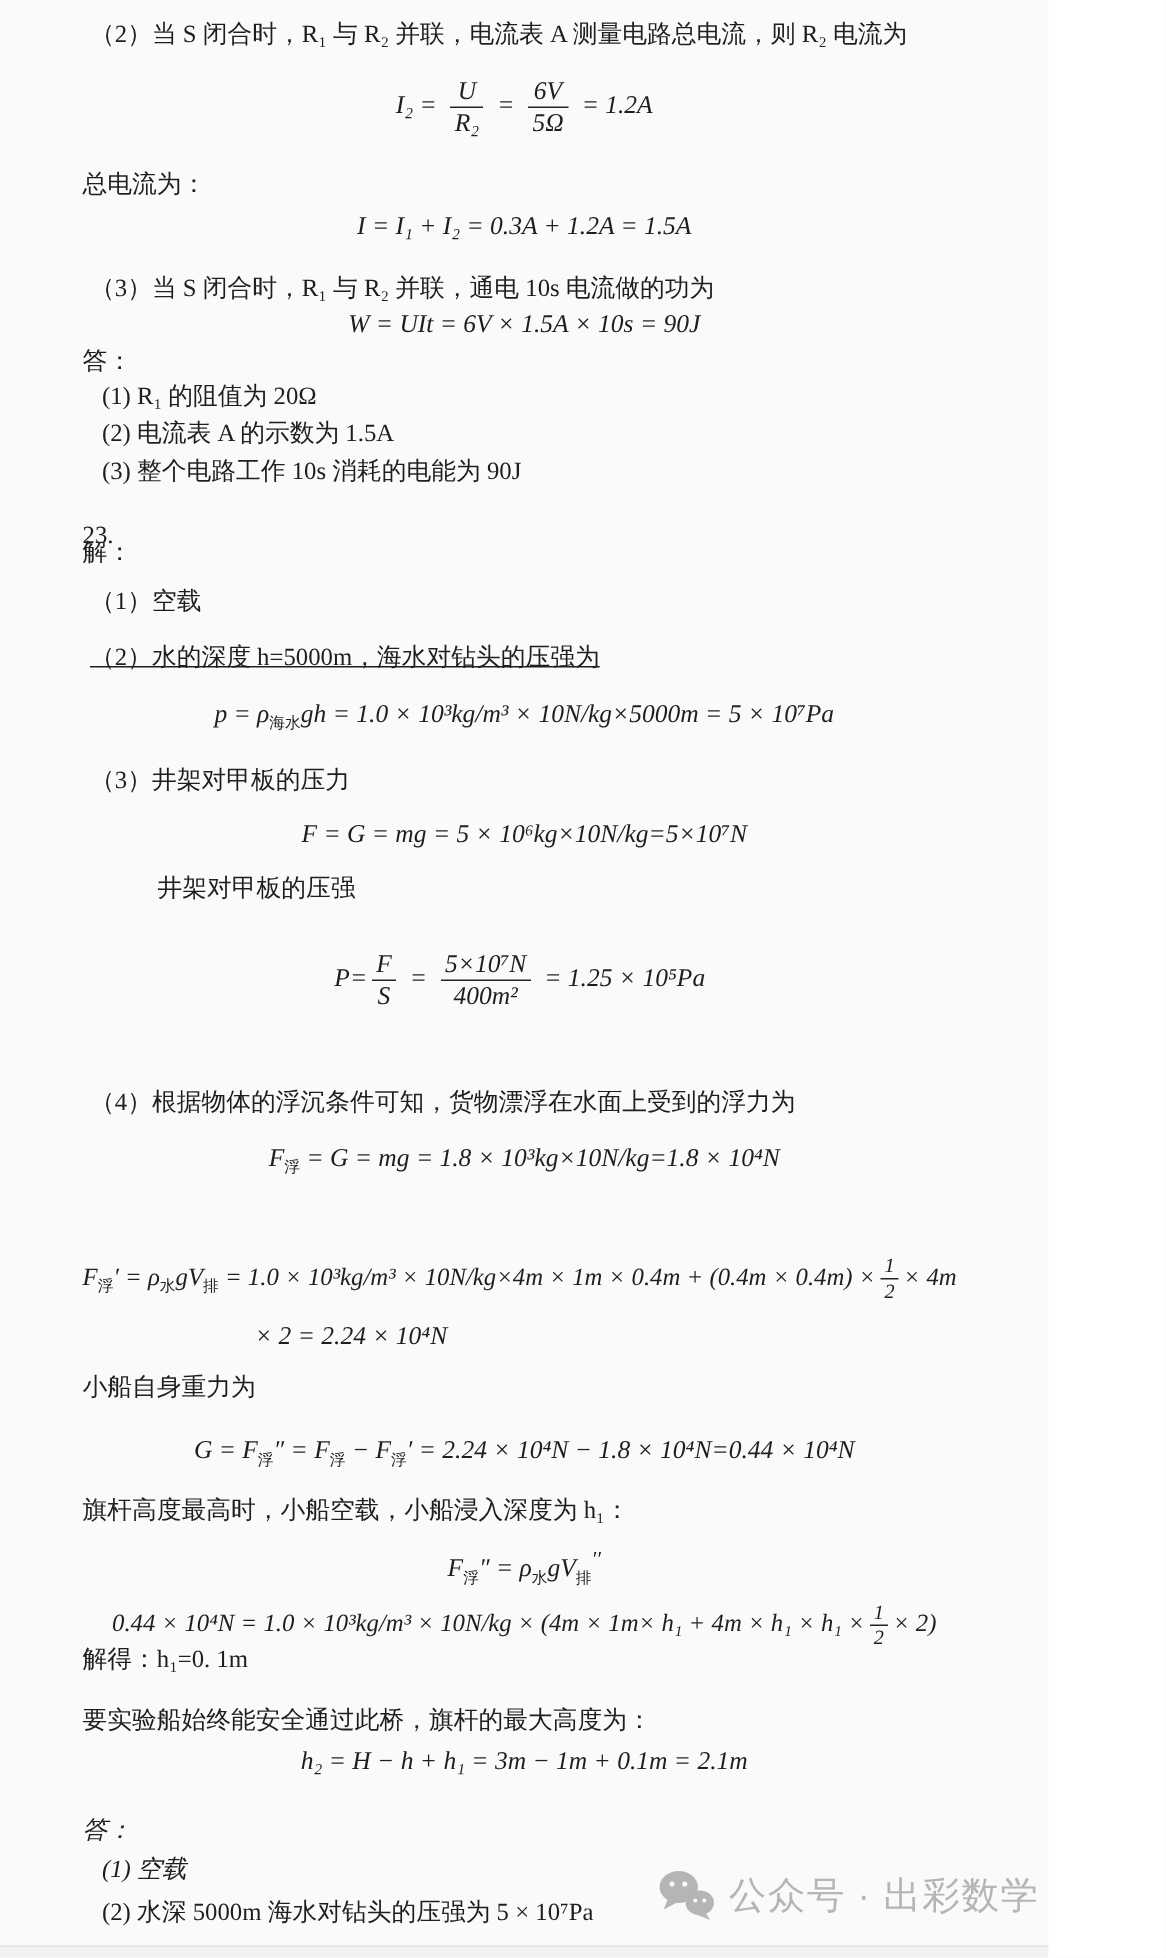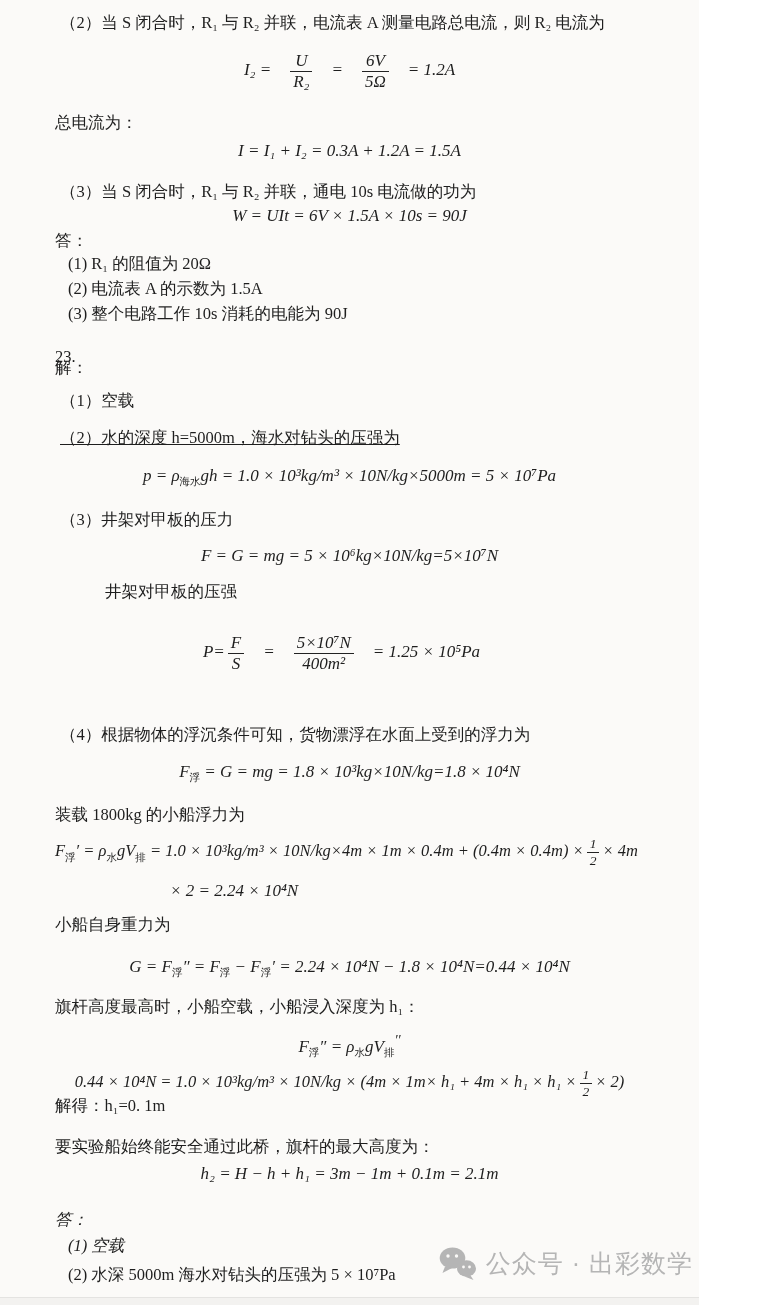--- a/index.html
+++ b/index.html
@@ -14,21 +14,21 @@
   }
   .abs{position:absolute;margin:0;white-space:nowrap;}
   .center{left:0;right:0;text-align:center;}
   .formula{font-style:italic;font-size:17px;}
   .formula .cs{font-style:normal;}
   .cs{font-size:10.5px;}
   .frac{display:inline-block;vertical-align:middle;text-align:center;line-height:1.05;margin:0 3px;}
   .frac .num{display:block;border-bottom:1.4px solid #222;padding:0 3px 1px;}
   .frac .den{display:block;padding:1px 3px 0;}
   .frac.small{font-size:13.5px;vertical-align:middle;}
-  .sp{margin:0 16px;}
+  .sp{margin:0 6px;}
   .kai{font-style:italic;}
   .watermark{
     position:absolute;top:1247px;right:6px;
     display:flex;align-items:center;gap:9px;
     color:#b5b5b5;
     font-family:"Liberation Sans","DejaVu Sans",sans-serif;
     font-size:25px;letter-spacing:1px;
   }
   .bottom-strip{
     position:absolute;left:0;right:0;bottom:0;height:7px;
@@ -79,21 +79,20 @@
   <div class="abs center formula" style="top:634px;">
     <span>P=</span><span class="frac"><span class="num">F</span><span class="den">S</span></span><span class="sp">=</span><span class="frac"><span class="num">5×10⁷N</span><span class="den">400m²</span></span><span class="sp">= 1.25 × 10⁵Pa</span>
   </div>
 
   <p class="abs" style="top:724px;left:60px;">（4）根据物体的浮沉条件可知，货物漂浮在水面上受到的浮力为</p>
 
   <p class="abs center formula" style="top:762px;">
     <span>F</span><sub class="cs">浮</sub><span> = G = mg = 1.8 × 10³kg×10N/kg=1.8 × 10⁴N</span>
   </p>
 
-  <p class="abs" style="top:804px;left:55px;">装载 1800kg 的小船浮力为</p>
 
   <div class="abs formula" style="top:837px;left:55px;font-size:16.5px;">
     <span>F</span><sub class="cs">浮</sub><span>′</span><span> = ρ</span><sub class="cs">水</sub><span>gV</span><sub class="cs">排</sub><span> = 1.0 × 10³kg/m³ × 10N/kg×4m × 1m × 0.4m  + (0.4m × 0.4m) ×</span><span class="frac small"><span class="num">1</span><span class="den">2</span></span><span>× 4m</span>
   </div>
 
   <p class="abs formula" style="top:881px;left:170px;">× 2 = 2.24 × 10⁴N</p>
 
   <p class="abs" style="top:914px;left:55px;">小船自身重力为</p>
 
   <p class="abs center formula" style="top:957px;">

